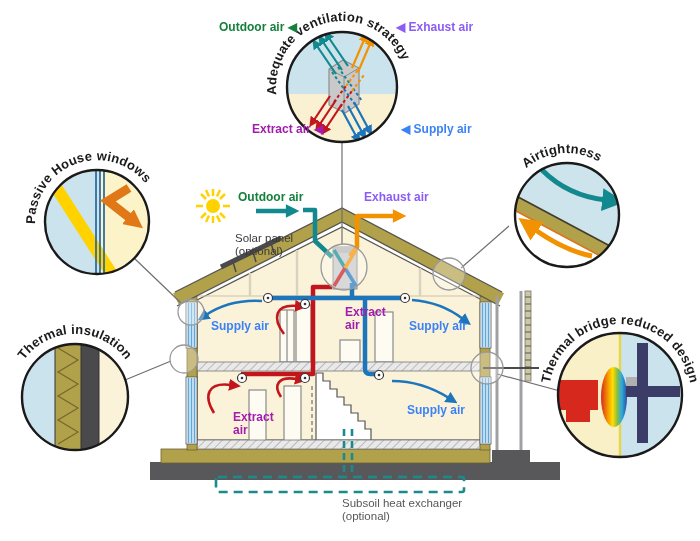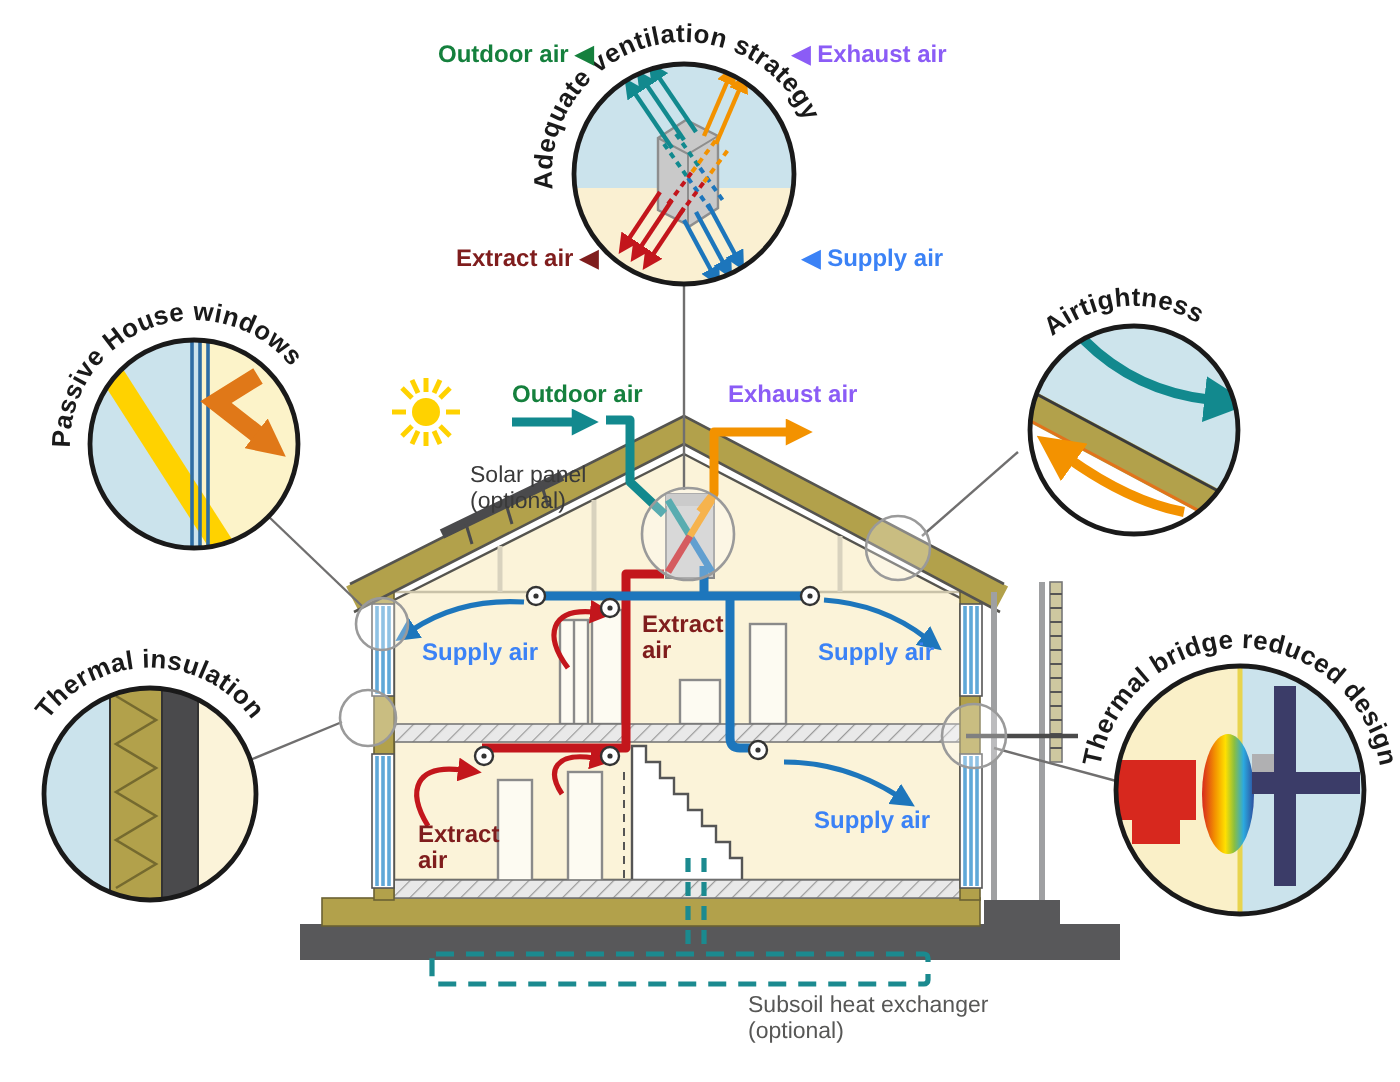--- a/index.html
+++ b/index.html
@@ -3,24 +3,24 @@
 <meta charset="utf-8">
 <style>
   html,body{margin:0;padding:0;background:#fff;}
   .canvas{position:relative;width:700px;height:541px;background:#ffffff;
           font-family:"Liberation Sans",sans-serif;overflow:hidden;}
   .canvas svg{position:absolute;left:0;top:0;}
   .lbl{position:absolute;font-size:12px;font-weight:bold;line-height:1.08;white-space:nowrap;}
   .lbl.wrap{white-space:normal;}
   .teal{color:#15803d;}
   .orange{color:#8b5cf6;}
-  .red{color:#7f1d1d;}
+  .red{color:#a21caf;margin-left:24px;}
   .blue{color:#3b82f6;}
   .plain{color:#3a3a3a;font-weight:normal;font-size:11.5px;margin-left:48px;}
-  .gray{color:#575756;font-weight:normal;font-size:11.5px;margin-left:32px;}
+  .gray{color:#575756;font-weight:normal;font-size:11.5px;}
   .title-arc{font-size:13px;font-weight:bold;fill:#1a1a1a;letter-spacing:.2px;}
 </style>
 </head>
 <body>
 
 <div class="canvas">
 <svg width="700" height="541" viewBox="0 0 700 541">
 <defs>
   <marker id="a-teal" viewBox="0 0 6 6" refX="1" refY="3" markerWidth="4.6" markerHeight="4.6" orient="auto">
           <path d="M0,0L6,3L0,6Z" fill="#12898E"></path>
@@ -359,21 +359,21 @@
   <path id="arc-tb" d="M561.8,435.7 A71,71 0 1 1 678.2,435.7" fill="none"></path>
   <text class="title-arc"><textPath href="#arc-tb" startOffset="50%" text-anchor="middle">Thermal bridge reduced design</textPath></text>
 </g>
 </svg>
 
 <div class="lbl teal" style="left:219px;top:21px;">Outdoor air ◀</div>
 <div class="lbl orange" style="left:396px;top:21px;">◀ Exhaust air</div>
 <div class="lbl red" style="left:228px;top:123px;">Extract air ◀</div>
 <div class="lbl blue" style="left:401px;top:123px;">◀ Supply air</div>
 
-<div class="lbl teal" style="left:256px;top:191px;">Outdoor air</div>
+<div class="lbl teal" style="left:238px;top:191px;">Outdoor air</div>
 <div class="lbl orange" style="left:364px;top:191px;text-align:right;">Exhaust air</div>
 
 <div class="lbl blue" style="left:211px;top:320px;">Supply air</div>
 <div class="lbl red wrap" style="left:321px;top:306px;width:50px;">Extract air</div>
 <div class="lbl blue" style="left:409px;top:320px;">Supply air</div>
 <div class="lbl red wrap" style="left:209px;top:411px;width:50px;">Extract air</div>
 <div class="lbl blue" style="left:407px;top:404px;">Supply air</div>
 
 <div class="lbl plain" style="left:187px;top:232px;">Solar panel</div>
 <div class="lbl plain" style="left:187px;top:245px;">(optional)</div>

